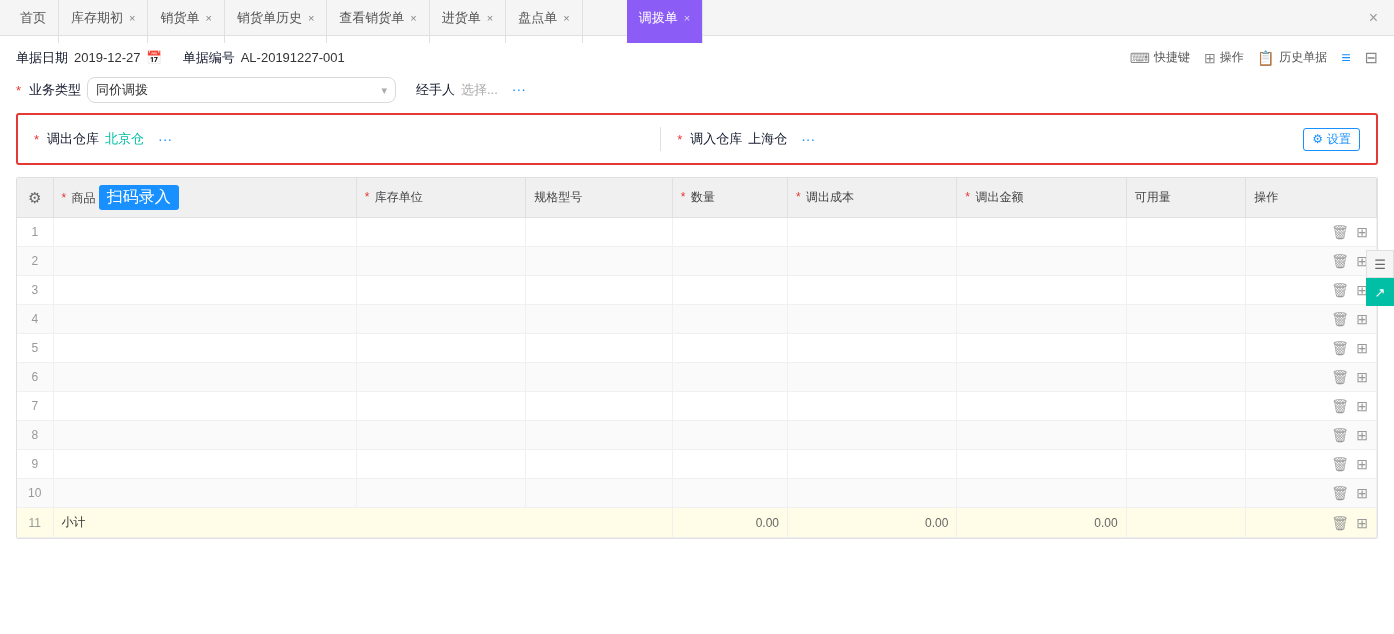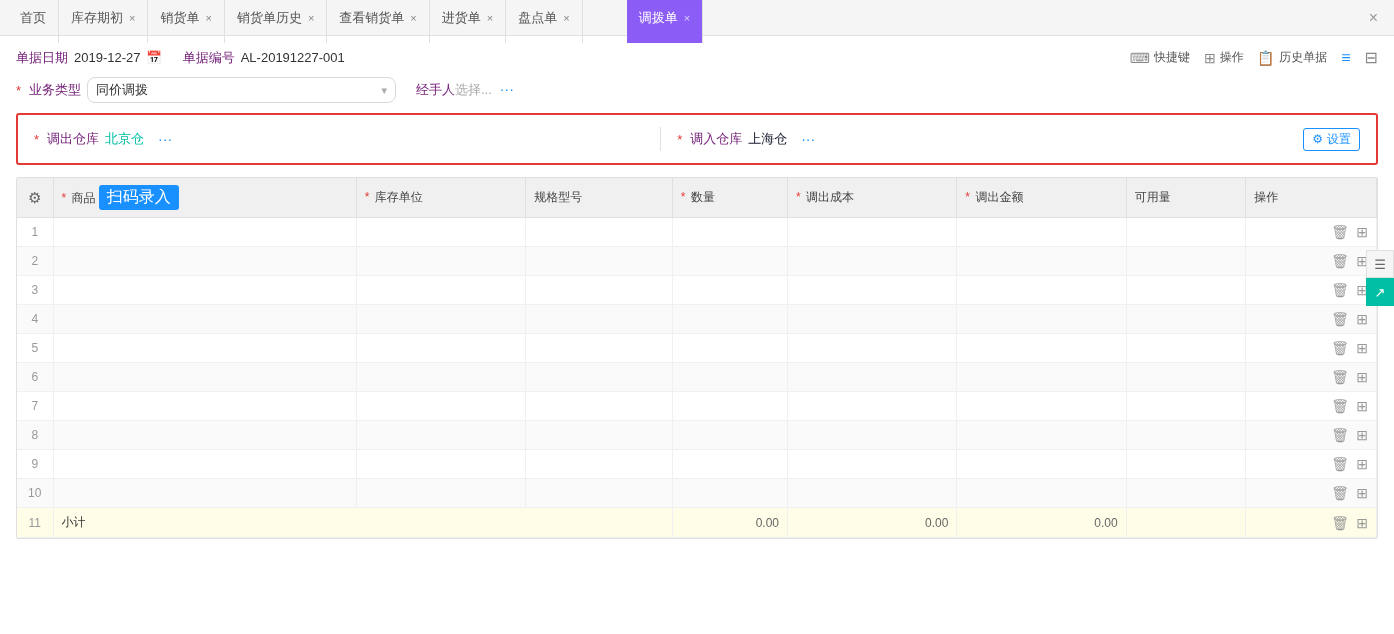--- a/index.html
+++ b/index.html
@@ -64,21 +64,21 @@
       align-items: center;
       margin-bottom: 10px;
       gap: 20px;
     }
     .form-field {
       display: flex;
       align-items: center;
       gap: 6px;
     }
     .form-label {
-      color: #701a75;
+      color: #0f172a;
       white-space: nowrap;
     }
     .form-value {
       color: #333;
       font-weight: 500;
     }
     .calendar-icon {
       color: #999;
       cursor: pointer;
     }
@@ -171,20 +171,21 @@
       cursor: pointer;
       background: #fff;
     }
     .select-wrapper .arrow {
       color: #aaa;
       font-size: 11px;
     }
     .handler-field {
       display: flex;
       align-items: flex-start;
+      gap: 6px;
     }
     .handler-placeholder {
       color: #aaa;
     }
 
     
     .table-wrapper {
       border: 1px solid #e0e0e0;
       border-radius: 2px;
       overflow: auto;

